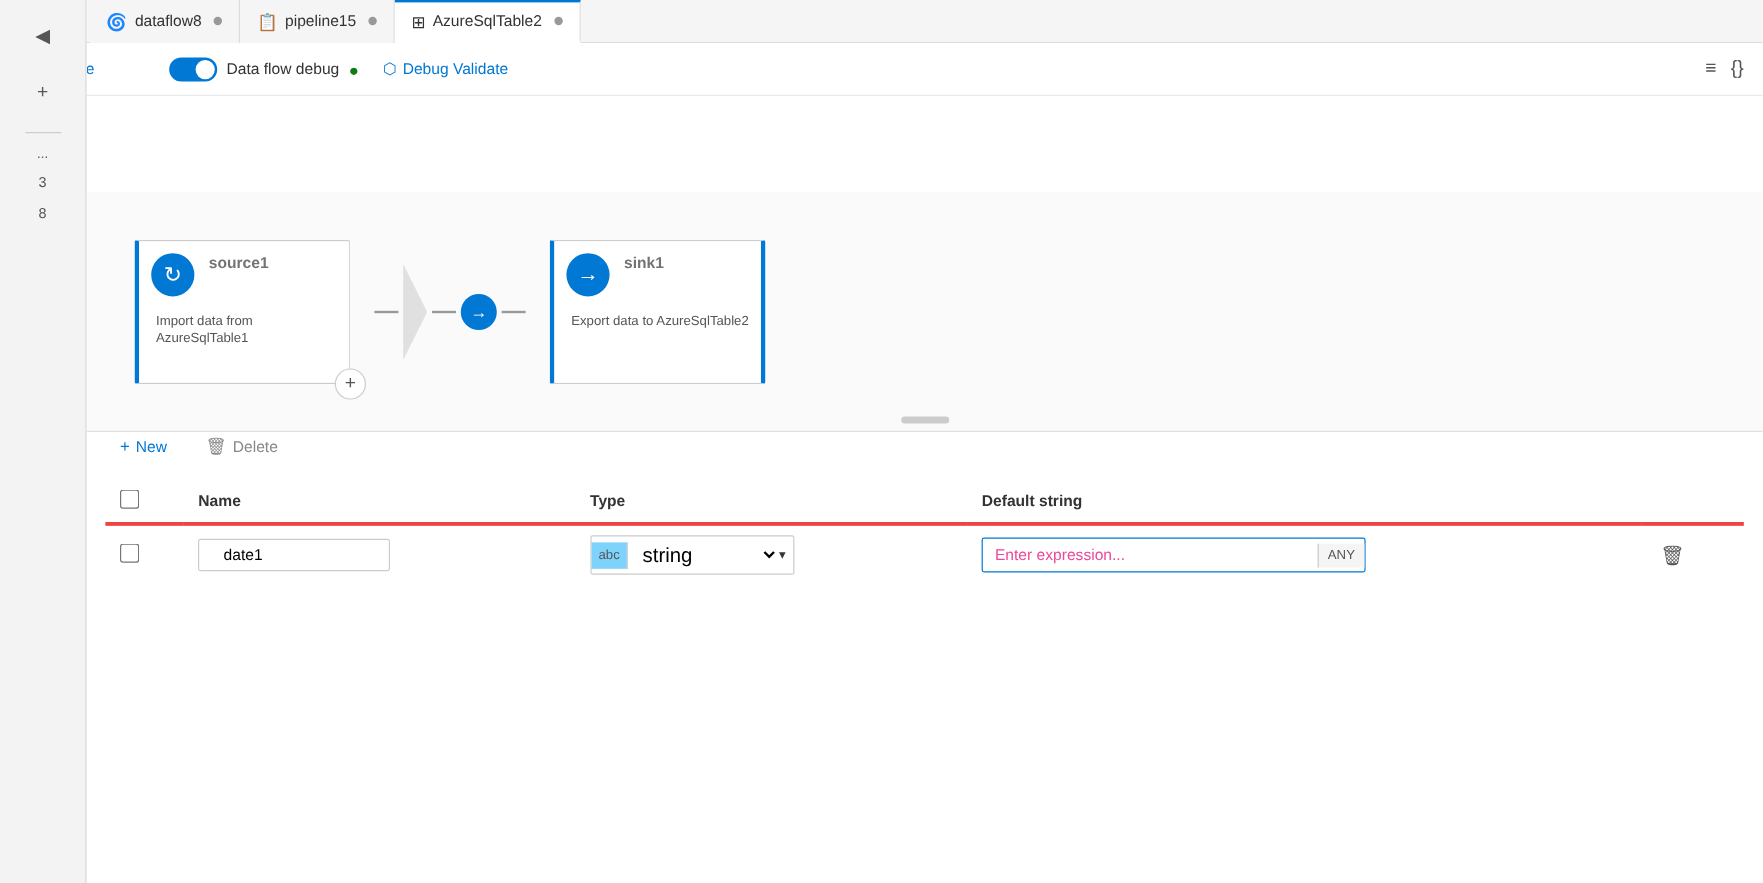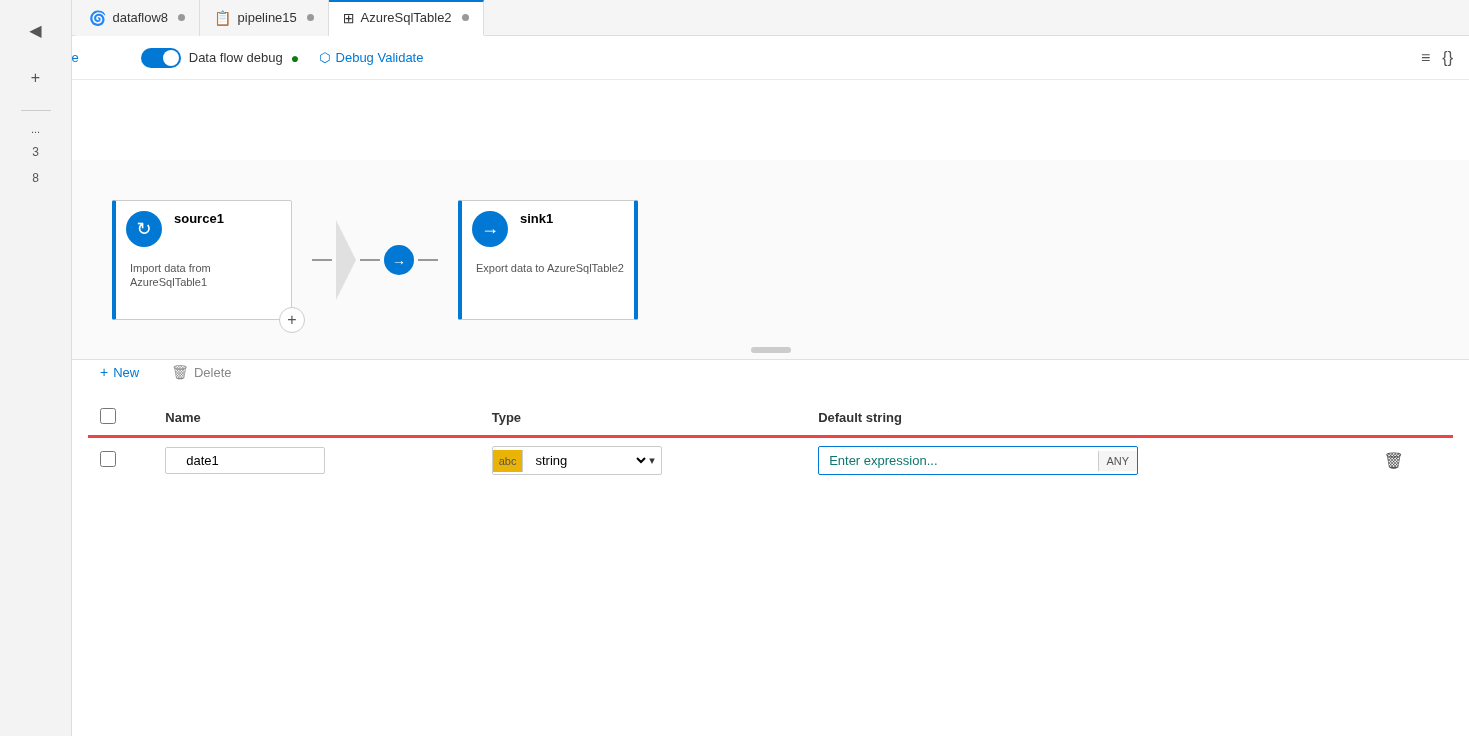--- a/index.html
+++ b/index.html
@@ -193,21 +193,21 @@
       display: flex;
       align-items: center;
       justify-content: center;
       color: white;
       font-size: 18px;
       margin-bottom: 6px;
     }
     .node-title {
       font-weight: 600;
       font-size: 13px;
-      color: #000000;
+      color: #737373;
       align-self: flex-start;
       margin-left: 4px;
     }
     .node-subtitle {
       font-size: 11px;
       color: #555;
       align-self: flex-start;
       margin-left: 4px;
       margin-top: 4px;
       line-height: 1.3;
@@ -352,45 +352,45 @@
       align-items: center;
       border: 1px solid #ccc;
       border-radius: 2px;
       width: 170px;
       background: #fff;
     }
     .type-prefix {
       padding: 5px 6px;
       font-size: 11px;
       color: #555;
-      background: #eab308;
+      background: #7dd3fc;
       border-right: 1px solid #ccc;
     }
     .type-select {
       flex: 1;
       border: none;
       outline: none;
       padding: 5px 8px;
-      font-size: 13px;
+      font-size: 17px;
       background: transparent;
       cursor: pointer;
     }
     .expression-input {
       display: flex;
       align-items: center;
       border: 1px solid #0078d4;
       border-radius: 2px;
       width: 320px;
       background: #fff;
     }
     .expression-placeholder {
       flex: 1;
       padding: 6px 10px;
       font-size: 13px;
-      color: #0f766e;
+      color: #ec4899;
     }
     .expression-badge {
       padding: 4px 8px;
       font-size: 11px;
       color: #555;
       border-left: 1px solid #ccc;
       background: #f5f5f5;
     }
     .delete-row-btn {
       cursor: pointer;

